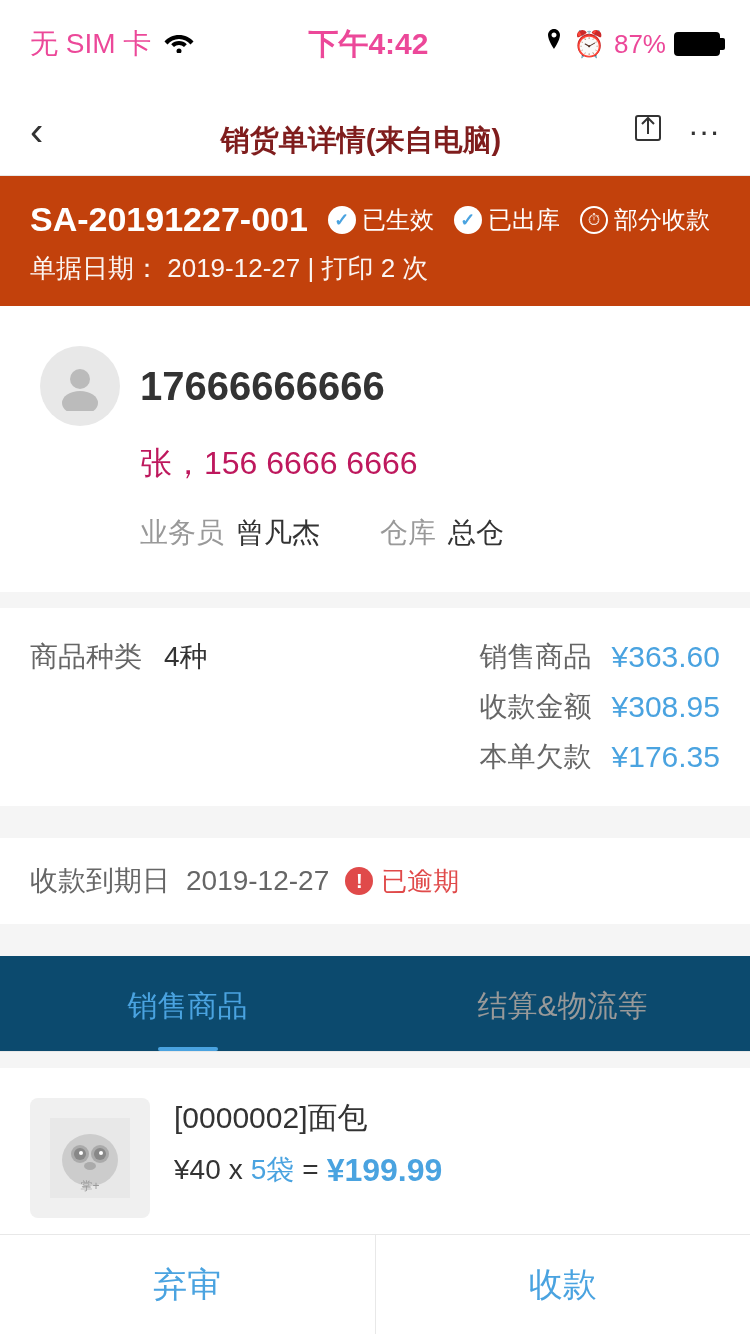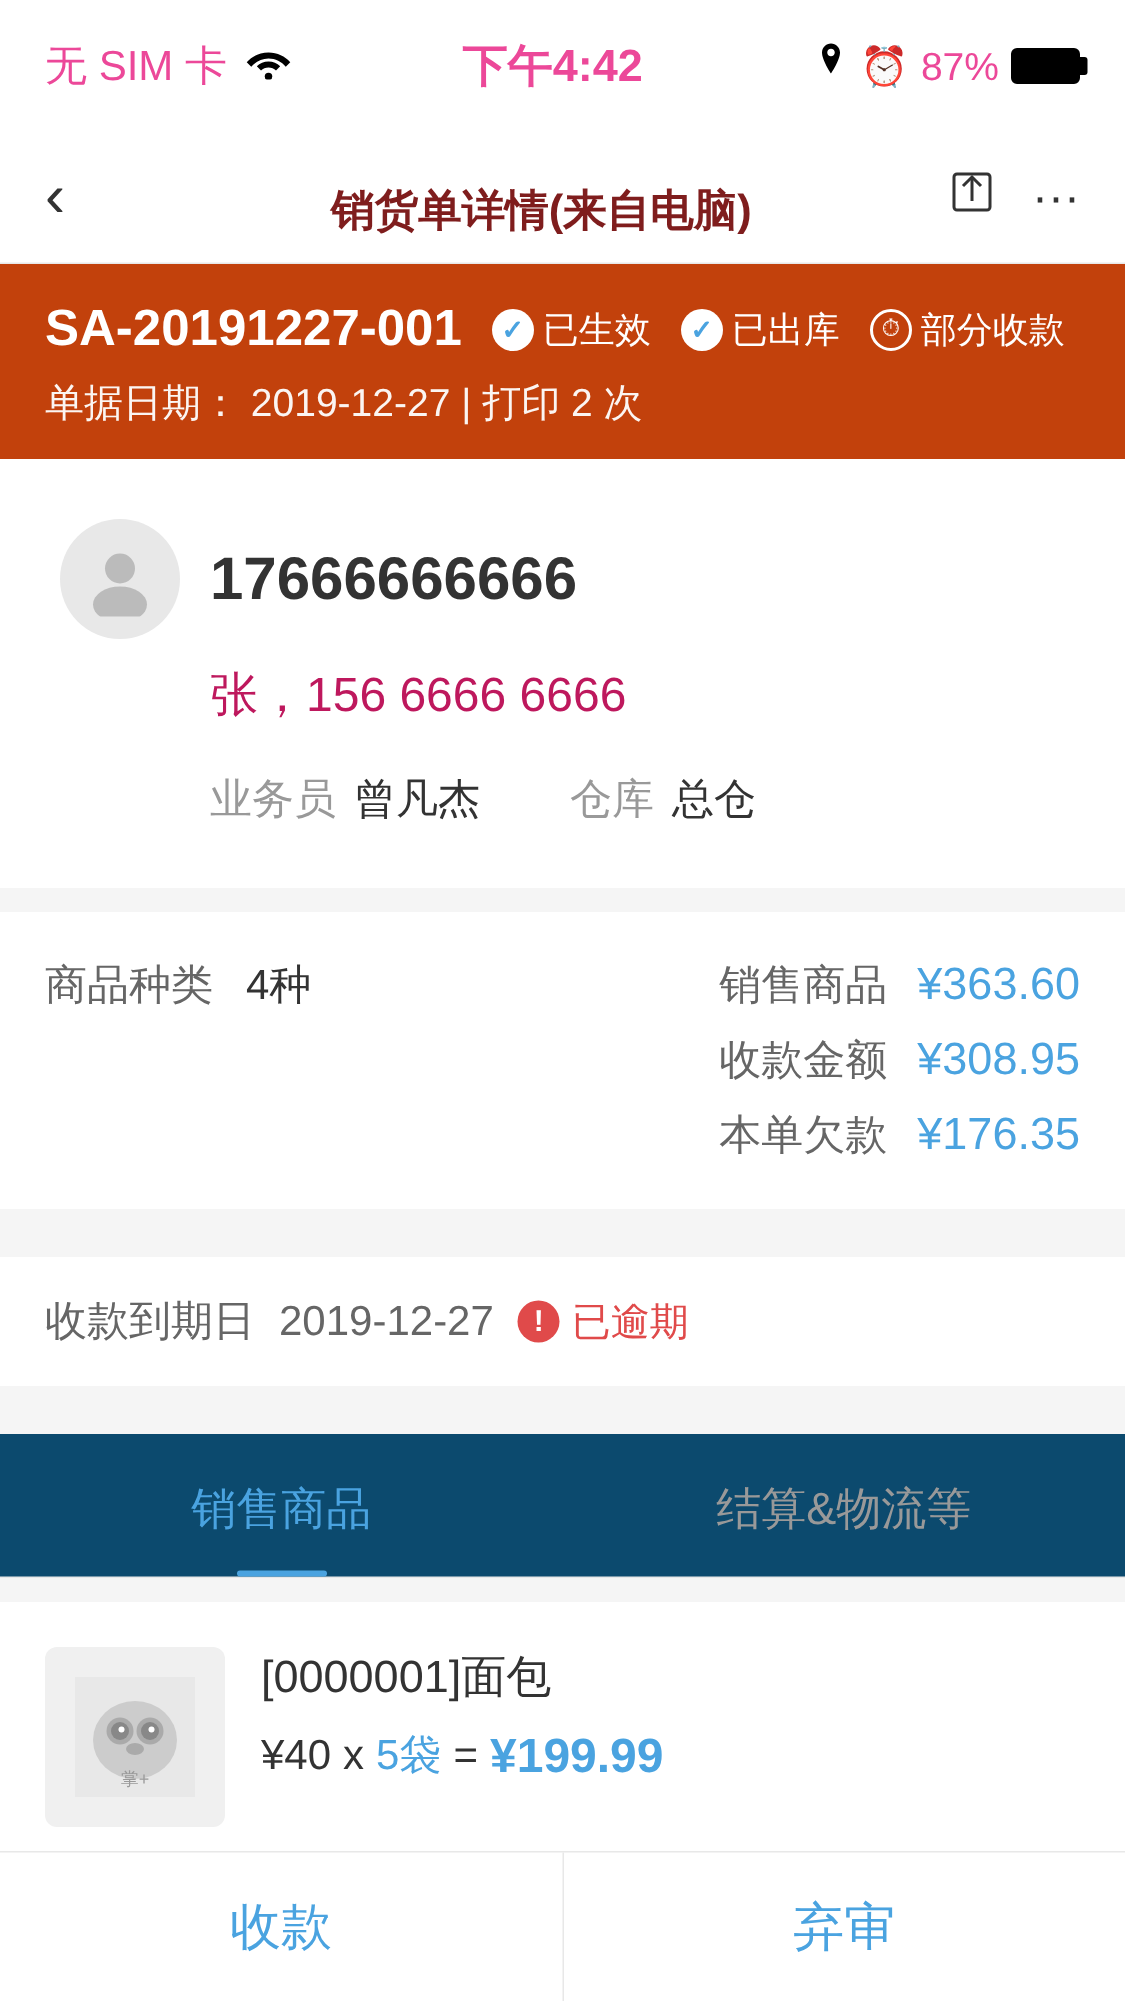--- a/index.html
+++ b/index.html
@@ -486,21 +486,21 @@
         <circle cx="50" cy="36" r="9" fill="#aaa"></circle>
         <circle cx="30" cy="36" r="6" fill="#888"></circle>
         <circle cx="50" cy="36" r="6" fill="#888"></circle>
         <circle cx="31" cy="35" r="2" fill="#fff"></circle>
         <circle cx="51" cy="35" r="2" fill="#fff"></circle>
         <ellipse cx="40" cy="48" rx="6" ry="4" fill="#aaa"></ellipse>
         <text x="40" y="72" text-anchor="middle" font-size="12" fill="#999">掌+</text>
       </svg>
     </div>
     <div class="product-info">
-      <div class="product-name">[0000001]面包</div>
+      <div class="product-name">[0000002]面包</div>
       <div class="product-price-row">
         <span>¥40</span>
         <span> x </span>
         <span class="price-qty">5袋</span>
         <span> = </span>
         <span class="price-total">¥199.99</span>
       </div>
     </div>
   </div>
 
@@ -529,18 +529,18 @@
         <span> = </span>
         <span class="price-total">¥8.28</span>
       </div>
     </div>
   </div>
 
 </div>
 
 <div class="footer">
   <div class="footer-btn">
+    <span>弃审</span>
+  </div>
+  <div class="footer-btn">
     <span>收款</span>
   </div>
-  <div class="footer-btn">
-    <span>弃审</span>
-  </div>
 </div>
 
 </body></html>

